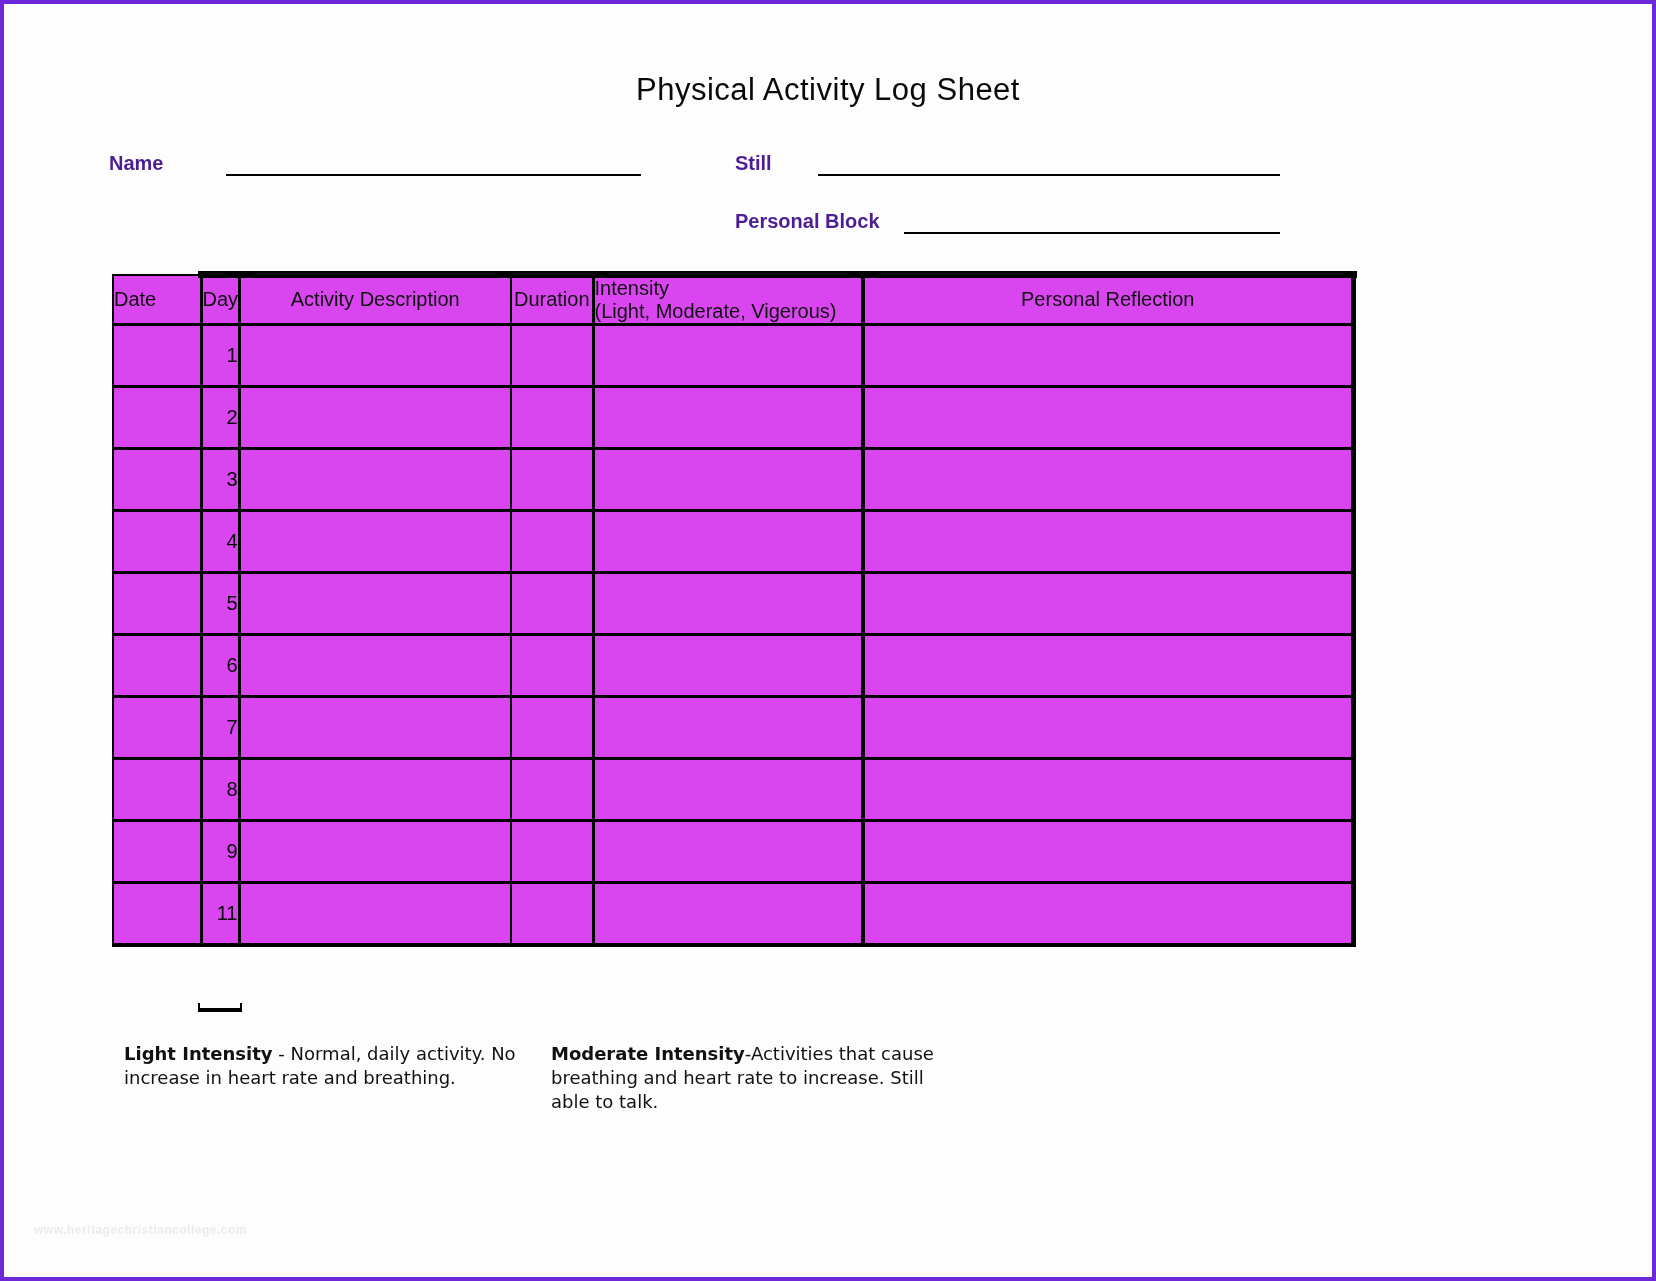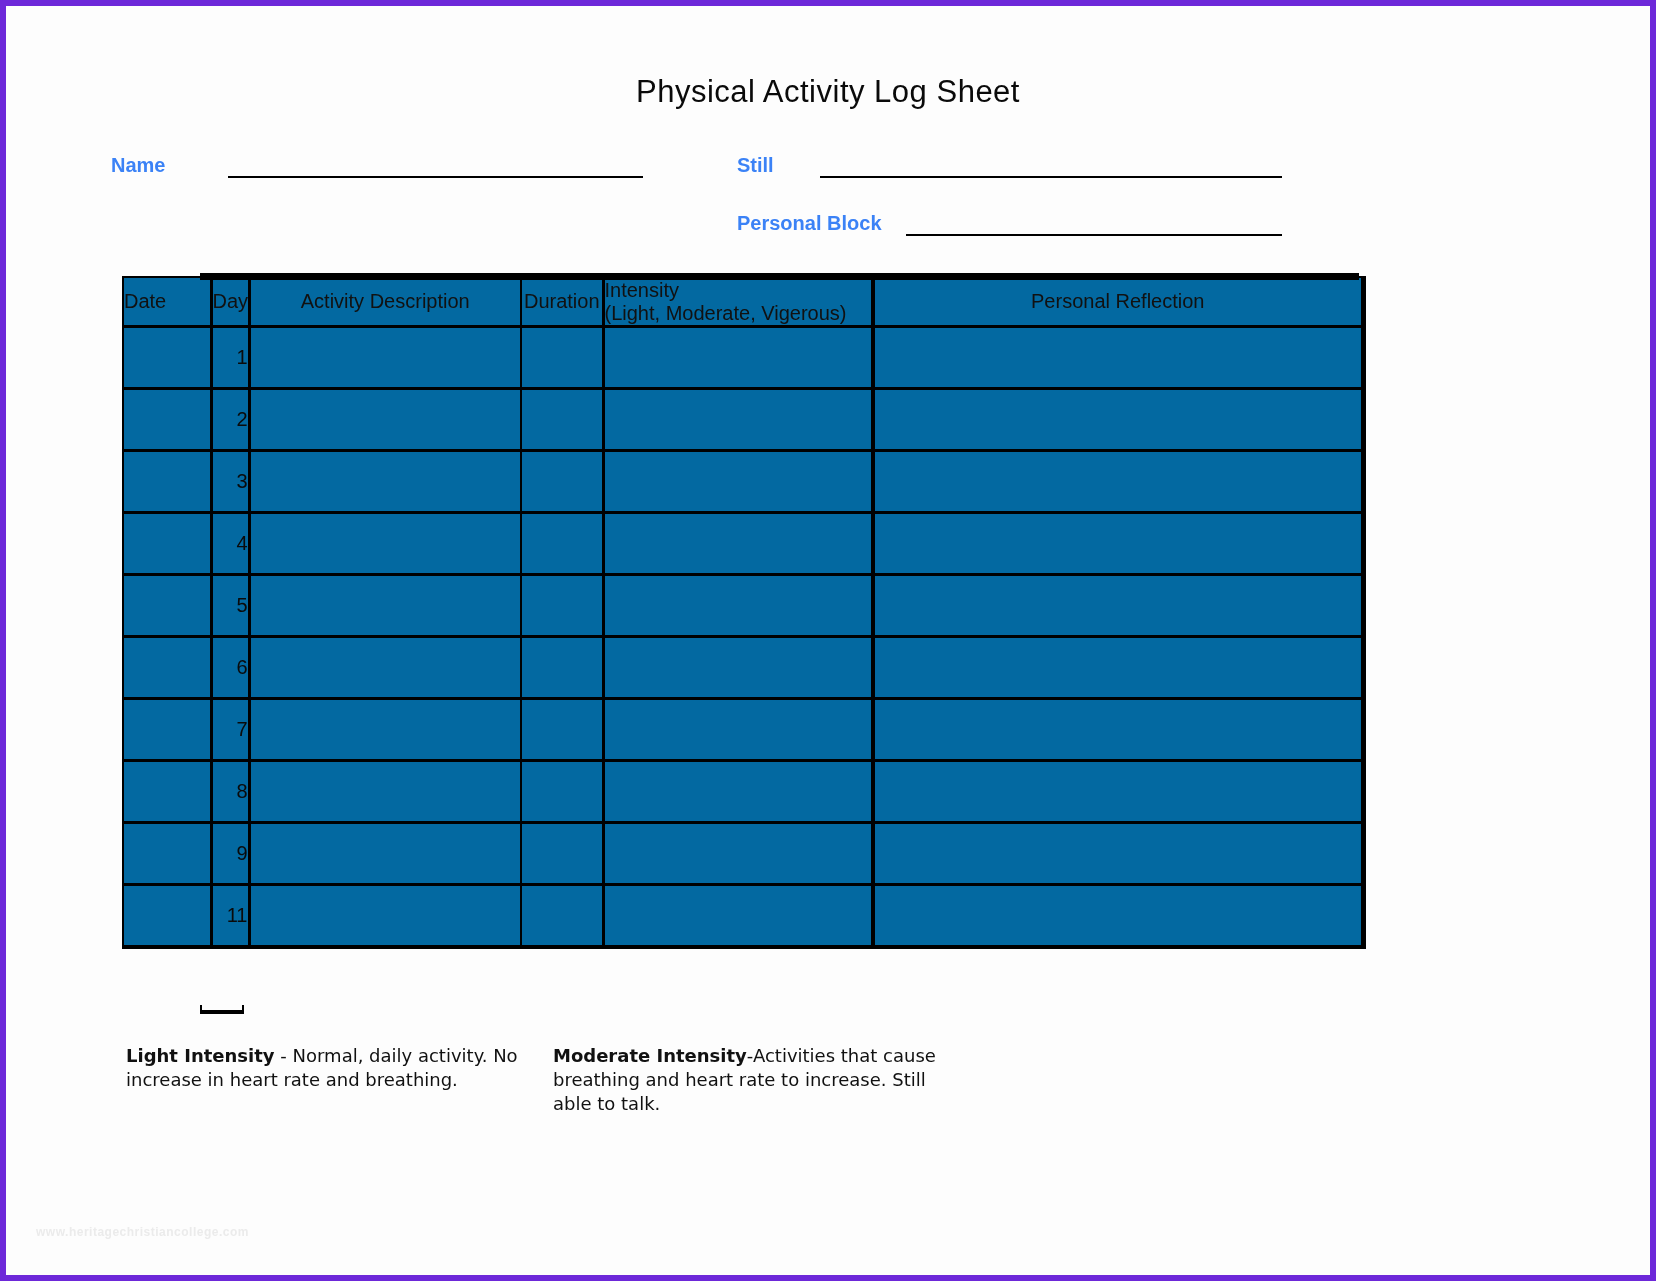--- a/index.html
+++ b/index.html
@@ -1,54 +1,53 @@
 <!DOCTYPE html>
 <html><head>
 <meta charset="utf-8">
 <style>
   html,body{margin:0;padding:0;background:#888;}
   .page{
     position:relative;
     width:1656px;height:1281px;
     box-sizing:border-box;
-    border:6px solid #6d28d9;
+    border:4px solid #6d28d9;
     background:#fdfdfd;
     font-family:"Liberation Sans", sans-serif;
     color:#111;
     overflow:hidden;
   }
   .title{
     position:absolute;left:0;right:0;top:68px;
     text-align:center;
     font-size:31px;font-weight:400;letter-spacing:.5px;color:#0a0a0a;
   }
   .field-label{
     position:absolute;
-    font-size:20px;font-weight:bold;color:#3b82f6;
+    font-size:20px;font-weight:bold;color:#4c1d95;
   }
   .write-line{
     position:absolute;height:0;
     border-bottom:2px solid #000;
   }
   .name-label{left:105px;top:148px;}
   .name-line{left:222px;top:170px;width:415px;}
   .month-label{left:731px;top:148px;}
   .month-line{left:814px;top:170px;width:462px;}
   .ab-label{left:731px;top:206px;}
   .ab-line{left:900px;top:228px;width:376px;}
 
   .table-wrap{position:absolute;left:108px;top:270px;width:1240px;height:731px;}
   table.log{
     border-collapse:collapse;table-layout:fixed;
     width:1240px;
-    background:#0369a1;
+    background:#d946ef;
     border:2px solid #000;
     border-right:5px solid #000;
     border-bottom:4px solid #000;
-    margin-left:8px;
   }
   table.log th, table.log td{
     border:2px solid #000;
     font-weight:normal;
     font-size:20px;
     padding:0;
     overflow:hidden;
   }
   table.log tr.hdr th{height:47px;border-bottom:3px solid #000;}
   table.log tr.row td{height:59px;border-top:3px solid #000;}

